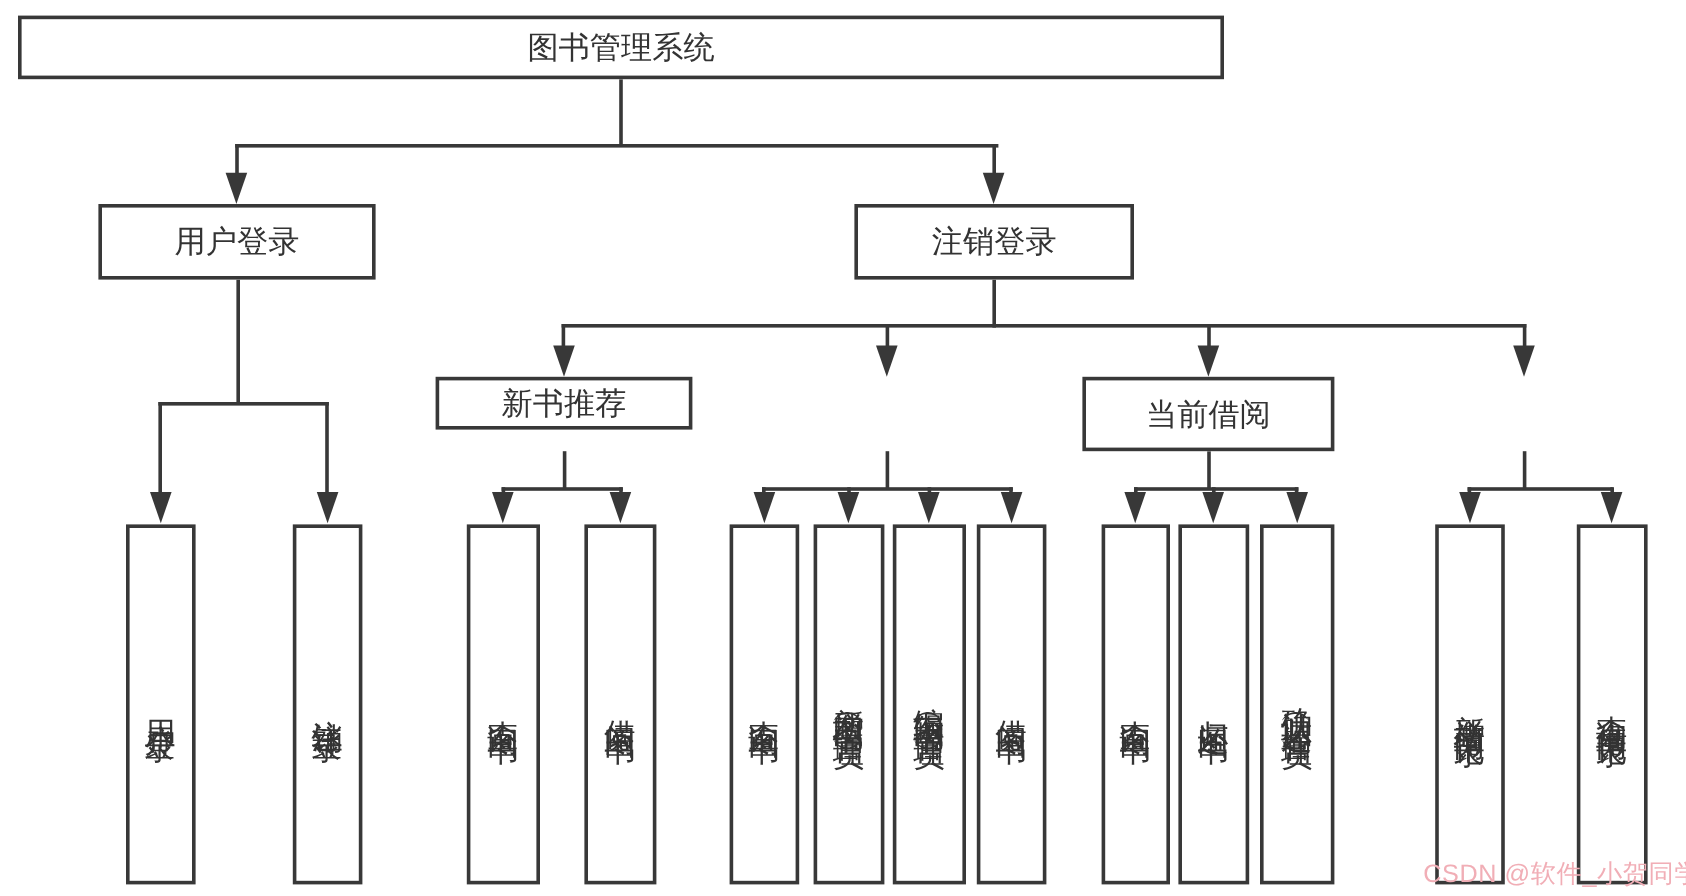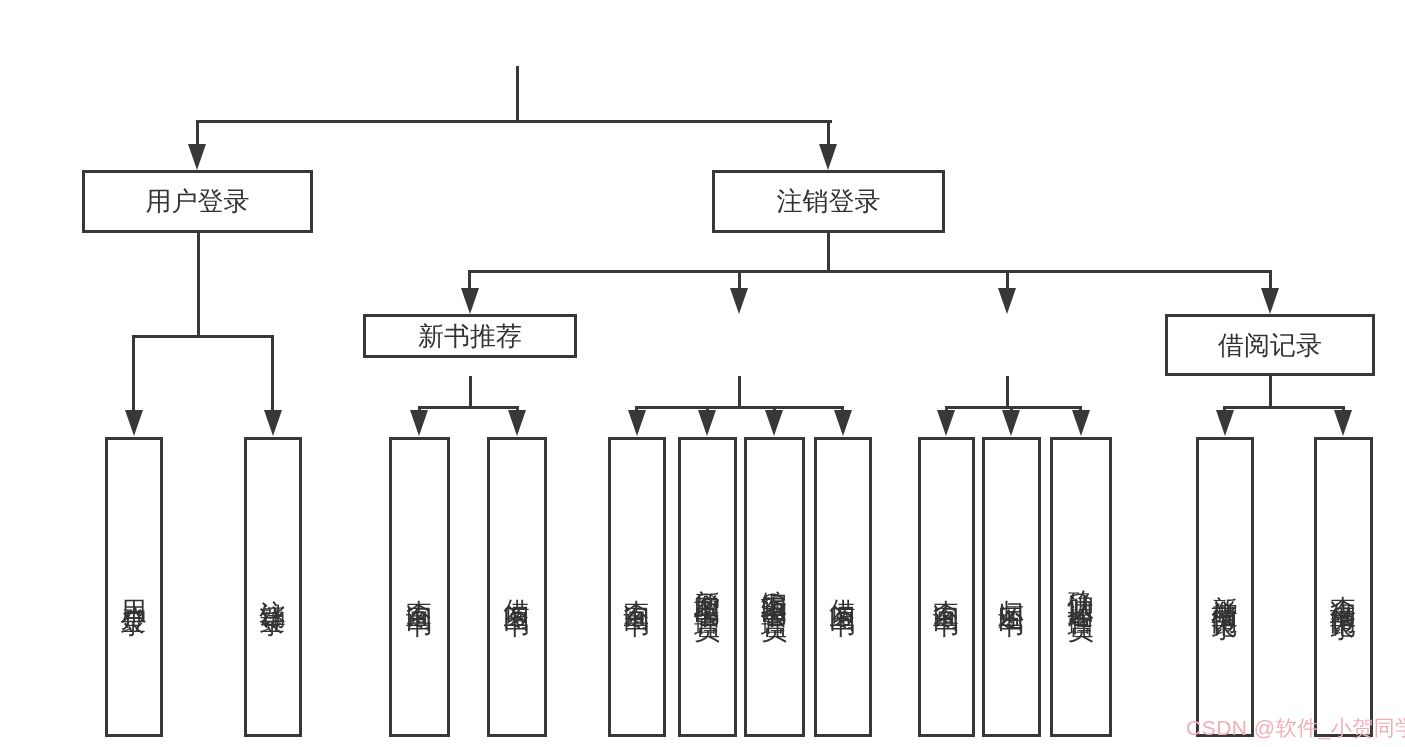--- a/index.html
+++ b/index.html
@@ -32,20 +32,23 @@
   .watermark{
     position:absolute;left:1186px;top:714px;z-index:5;
     font-size:21px;color:#f1aeb6;letter-spacing:0.5px;white-space:nowrap;
   }
 </style>
 </head>
 <body>
 
 <div class="stage">
 
+  <div class="hbox" style="left:15px;top:13px;width:1005px;height:53px;">
+    <span>图书管理系统</span>
+  </div>
 
   <div class="v-line" style="left:516px;top:66px;height:54px;"></div>
   <div class="h-line" style="left:196px;top:120px;width:636px;"></div>
   <div class="v-line" style="left:196px;top:120px;height:26px;"></div>
   <div class="arrow" style="left:188px;top:144px;"></div>
   <div class="v-line" style="left:827px;top:120px;height:26px;"></div>
   <div class="arrow" style="left:819px;top:144px;"></div>
 
   <div class="hbox" style="left:82px;top:170px;width:231px;height:63px;">
     <span>用户登录</span>
@@ -68,22 +71,22 @@
   <div class="v-line" style="left:738px;top:270px;height:20px;"></div>
   <div class="arrow" style="left:730px;top:288px;"></div>
   <div class="v-line" style="left:1006px;top:270px;height:20px;"></div>
   <div class="arrow" style="left:998px;top:288px;"></div>
   <div class="v-line" style="left:1269px;top:270px;height:20px;"></div>
   <div class="arrow" style="left:1261px;top:288px;"></div>
 
   <div class="hbox" style="left:363px;top:314px;width:214px;height:44px;">
     <span>新书推荐</span>
   </div>
-  <div class="hbox" style="left:1165px;top:314px;width:210px;height:62px;">
-    <span>借阅记录</span>
+  <div class="hbox" style="left:902px;top:314px;width:210px;height:62px;">
+    <span>当前借阅</span>
   </div>
 
   <div class="v-line" style="left:469px;top:376px;height:32px;"></div>
   <div class="h-line" style="left:418px;top:406px;width:101px;"></div>
   <div class="v-line" style="left:418px;top:406px;height:8px;"></div>
   <div class="arrow" style="left:410px;top:410px;"></div>
   <div class="v-line" style="left:516px;top:406px;height:8px;"></div>
   <div class="arrow" style="left:508px;top:410px;"></div>
 
   <div class="v-line" style="left:738px;top:376px;height:32px;"></div>

